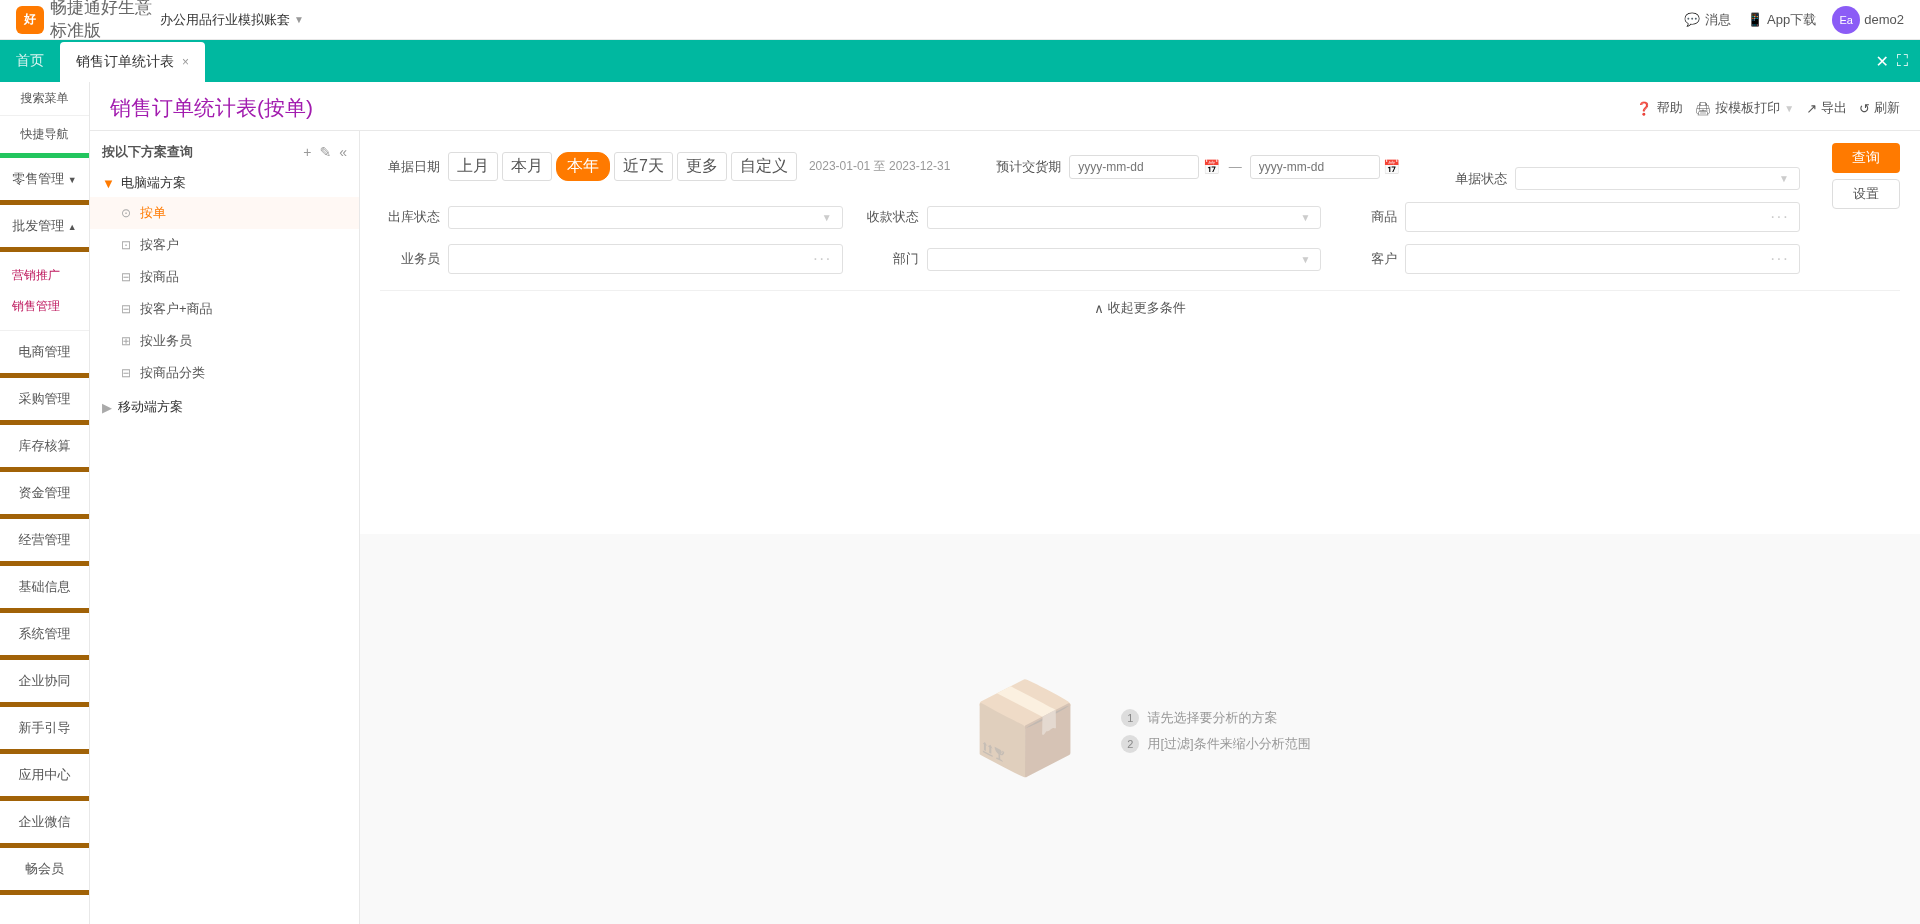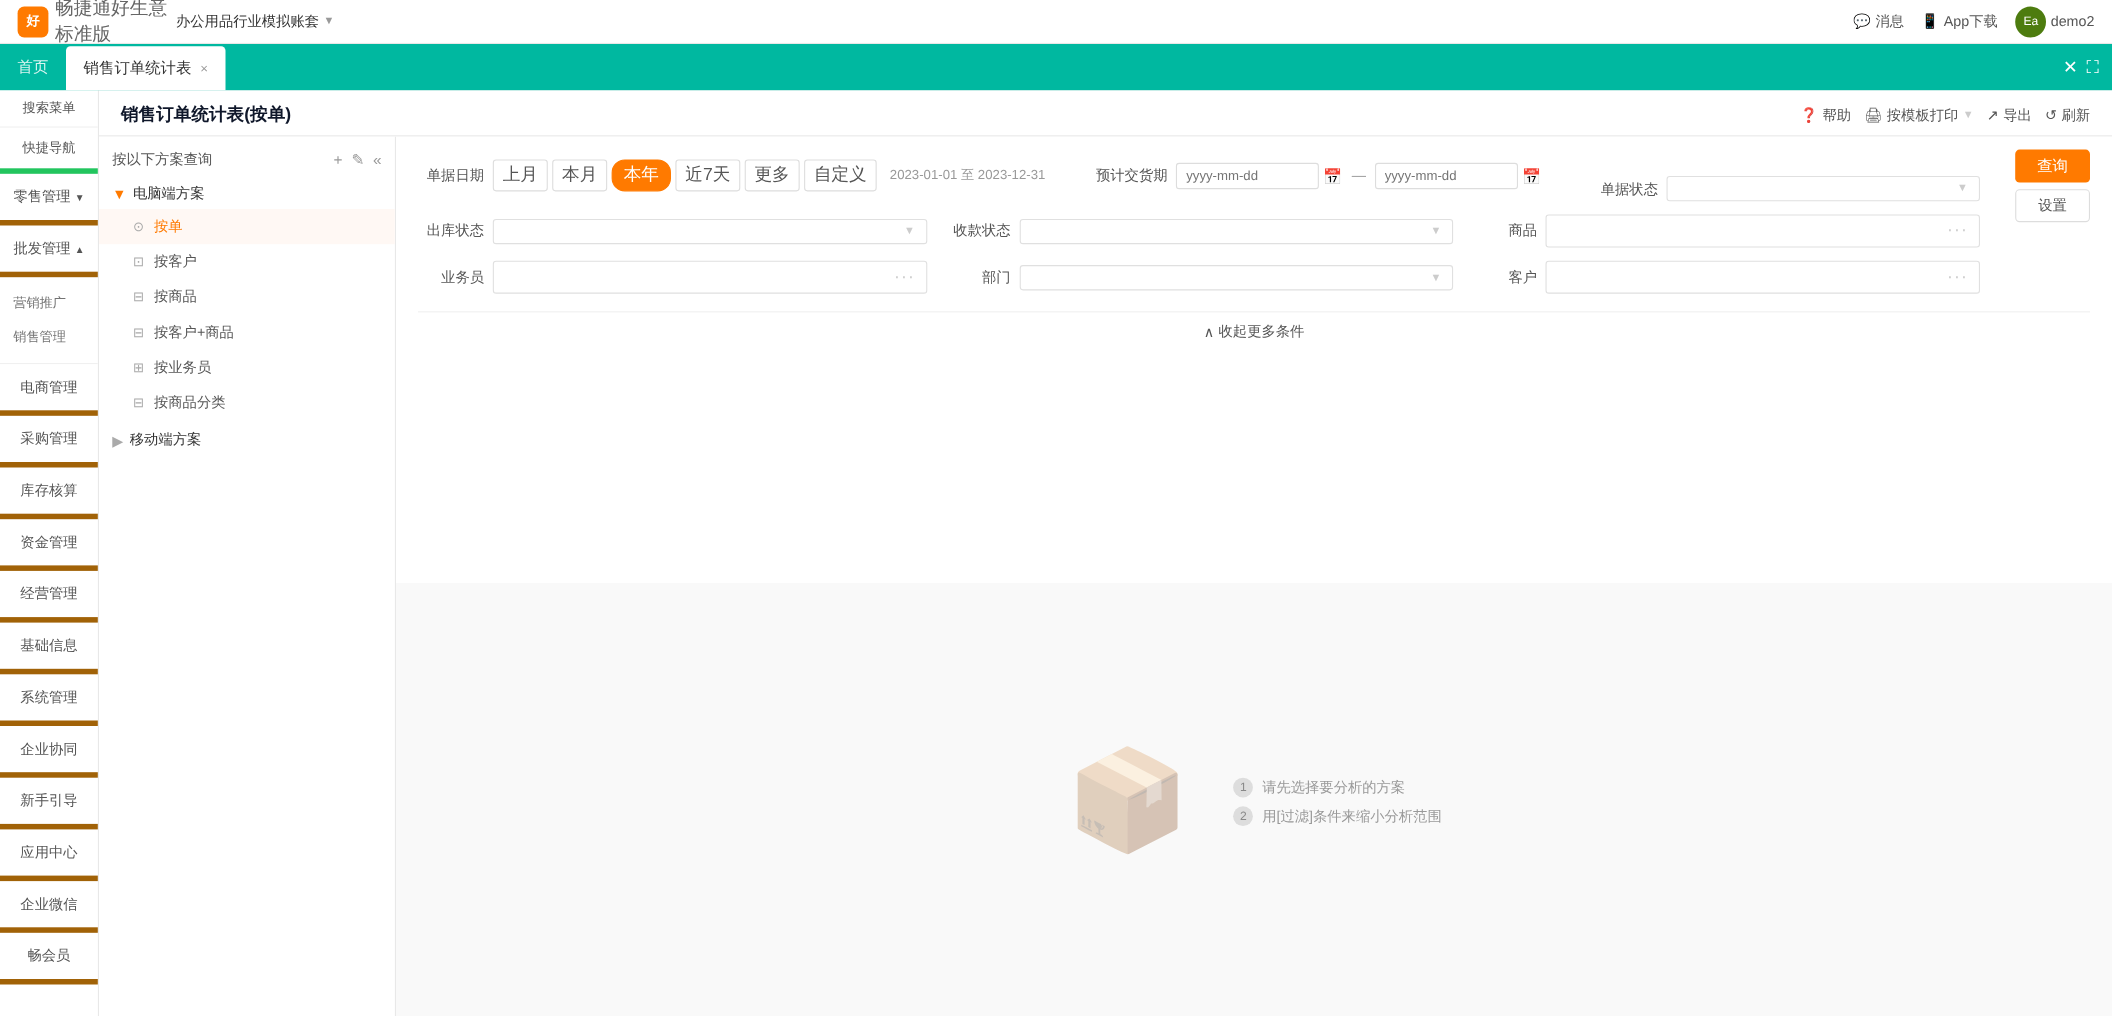--- a/index.html
+++ b/index.html
@@ -6,59 +6,59 @@
     body { font-family: 'Microsoft YaHei', Arial, sans-serif; font-size: 13px; background: #f5f5f5; color: #333; width: 1920px; min-height: 924px; overflow-x: hidden; }
 
     
     .top-bar { height: 40px; background: #fff; display: flex; align-items: center; justify-content: space-between; padding: 0 16px; border-bottom: 1px solid #e8e8e8; }
     .top-bar-left { display: flex; align-items: center; gap: 8px; }
     .logo-area { display: flex; align-items: center; gap: 6px; }
     .logo-icon { width: 28px; height: 28px; background: #ff7a00; border-radius: 6px; display: flex; align-items: center; justify-content: center; color: white; font-size: 12px; font-weight: bold; }
     .logo-text { font-size: 17px; color: #666; line-height: 1.3; }
     .top-bar-right { display: flex; align-items: center; gap: 16px; color: #555; font-size: 13px; }
     .top-bar-right .nav-item { display: flex; align-items: center; gap: 4px; cursor: pointer; }
-    .avatar { width: 28px; height: 28px; border-radius: 50%; background: #4d7c0f; display: flex; align-items: center; justify-content: center; color: white; font-size: 11px; }
+    .avatar { width: 28px; height: 28px; border-radius: 50%; background: #8b5cf6; display: flex; align-items: center; justify-content: center; color: white; font-size: 11px; }
     .dropdown-select { display: flex; align-items: center; gap: 4px; cursor: pointer; font-size: 13px; color: #333; }
     .dropdown-select .arrow { font-size: 10px; color: #999; }
 
     
     .tab-bar { height: 42px; background: #00b8a0; display: flex; align-items: center; padding: 0 0; gap: 0; position: relative; }
     .tab-item { height: 28px; display: flex; align-items: center; padding: 0 16px; cursor: pointer; font-size: 14px; color: rgba(255,255,255,0.85); }
     .tab-item.active { background: #fff; color: #333; border-radius: 4px 4px 0 0; margin-top: 2px; height: 40px; }
     .tab-item .close-btn { margin-left: 8px; color: #999; font-size: 12px; cursor: pointer; }
     .tab-bar-right { margin-left: auto; display: flex; align-items: center; padding-right: 12px; gap: 8px; }
     .tab-bar-right span { color: white; cursor: pointer; font-size: 16px; }
 
     
     .main-layout { display: flex; height: calc(924px - 40px - 42px); }
 
     
     .sidebar { width: 90px; background: #fff; border-right: 1px solid #e8e8e8; display: flex; flex-direction: column; overflow-y: auto; }
     .sidebar-item { padding: 12px 0; text-align: center; cursor: pointer; font-size: 13px; color: #555; border-bottom: 5px solid #a16207; position: relative; }
     .sidebar-sub { padding: 8px 0; border-bottom: 1px solid #f0f0f0; }
-    .sidebar-sub-item { padding: 7px 12px; font-size: 12px; color: #737373; cursor: pointer; }
+    .sidebar-sub-item { padding: 7px 12px; font-size: 12px; color: #be185d; cursor: pointer; }
     .sidebar-search { padding: 8px 0; text-align: center; font-size: 12px; color: #555; border-bottom: 1px solid #f0f0f0; cursor: pointer; }
     .sidebar-nav { padding: 10px 16px; text-align: center; font-size: 12px; color: #555; border-bottom: 5px solid #22c55e; cursor: pointer; }
 
     
     .content-area { flex: 1; display: flex; flex-direction: column; overflow: hidden; }
 
     
     .page-header { background: #fff; padding: 12px 20px 8px; border-bottom: 1px solid #e8e8e8; display: flex; align-items: center; justify-content: space-between; }
-    .page-title { font-size: 16px; font-weight: bold; color: #0f172a; }
+    .page-title { font-size: 21px; font-weight: normal; color: #a21caf; }
     .page-actions { display: flex; align-items: center; gap: 12px; }
     .action-btn { display: flex; align-items: center; gap: 4px; color: #555; font-size: 13px; cursor: pointer; }
 
     
     .panel-layout { display: flex; flex: 1; overflow: hidden; }
 
     
     .scheme-panel { width: 270px; background: #fff; border-right: 1px solid #e8e8e8; padding: 8px 0; overflow-y: auto; }
     .scheme-header { display: flex; align-items: center; justify-content: space-between; padding: 4px 12px 8px; }
-    .scheme-header-title { font-size: 13px; color: #555; }
+    .scheme-header-title { font-size: 13px; color: #555; font-weight: bold; }
     .scheme-header-icons { display: flex; align-items: center; gap: 8px; }
     .scheme-icon-btn { color: #999; cursor: pointer; font-size: 14px; }
 
     .scheme-group { margin-bottom: 4px; }
     .scheme-group-header { display: flex; align-items: center; gap: 6px; padding: 5px 12px; font-size: 13px; color: #333; cursor: pointer; }
     .scheme-item { display: flex; align-items: center; gap: 6px; padding: 7px 12px 7px 28px; font-size: 13px; color: #555; cursor: pointer; }
     .scheme-item.active { color: #ff7a00; background: #fff8f4; }
     .scheme-item-icon { width: 16px; height: 16px; display: flex; align-items: center; justify-content: center; font-size: 12px; color: #aaa; }
 
     .date-shortcut { display: flex; align-items: center; gap: 4px; }

